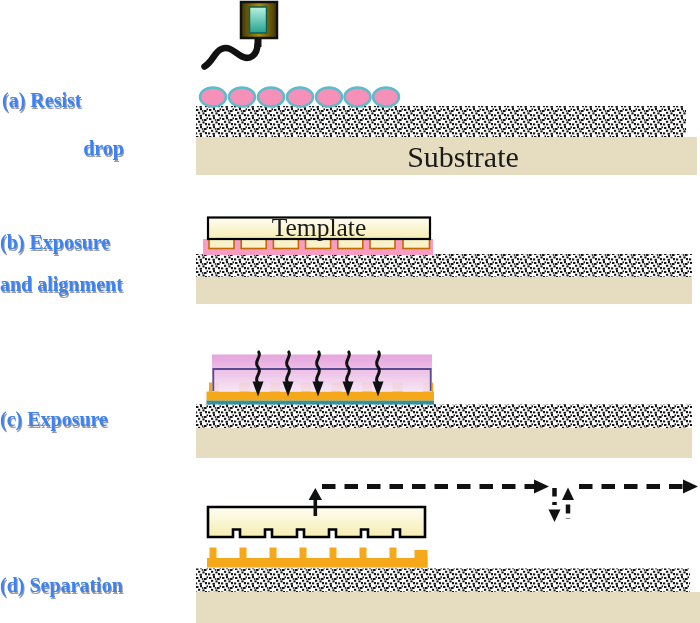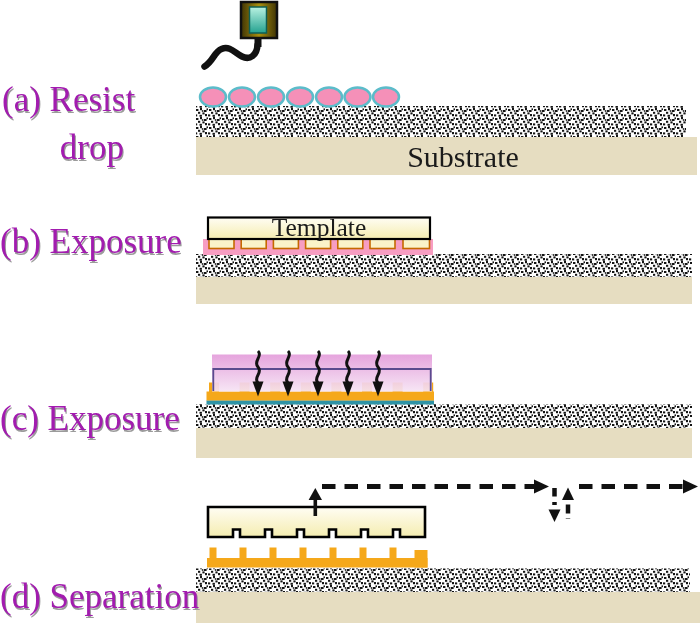--- a/index.html
+++ b/index.html
@@ -1,19 +1,19 @@
 <!DOCTYPE html>
 <html><head>
 <meta charset="utf-8">
 <style>
   html,body{margin:0;padding:0;background:#ffffff;}
   .canvas{position:relative;width:700px;height:623px;background:#ffffff;overflow:hidden;
           font-family:"Liberation Serif", serif;}
   .canvas > svg{position:absolute;left:0;top:0;}
-  .step-label{position:absolute;color:#a21caf;font-weight:normal;font-size:35px;
+  .step-label{position:absolute;color:#3b82f6;font-weight:bold;font-size:20px;
               text-shadow:1px 2px 0 #9b9b9b;white-space:nowrap;}
   .lbl-line2-center{text-align:right;width:122px;}
   svg text{font-family:"Liberation Serif", serif;fill:#1a1a1a;}
 </style>
 </head>
 <body>
 
 <div class="canvas">
 
 <svg width="700" height="623" viewBox="0 0 700 623">
@@ -159,17 +159,18 @@
     </g>
   </g>
 </svg>
 
 <div class="step-label" style="left:2px;top:76px;line-height:48px;">
   <div>(a) Resist</div>
   <div class="lbl-line2-center">drop</div>
 </div>
 <div class="step-label" style="left:0px;top:221px;line-height:42px;">
   <div>(b) Exposure</div>
+  <div>and alignment</div>
 </div>
 <div class="step-label" style="left:0px;top:402px;line-height:34px;text-align:center;">(c) Exposure</div>
-<div class="step-label" style="left:0px;top:568px;line-height:34px;margin-top:12px;">(d) Separation</div>
+<div class="step-label" style="left:0px;top:568px;line-height:34px;">(d) Separation</div>
 
 </div>
 
 </body></html>

